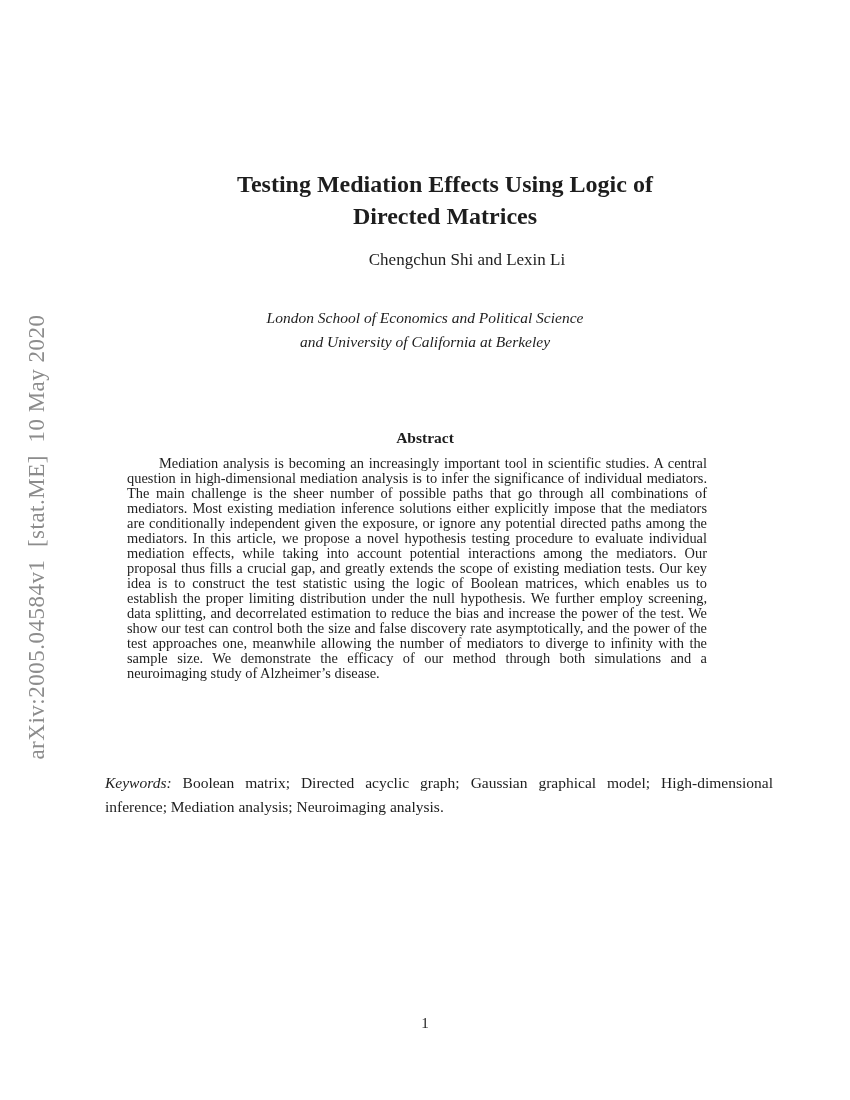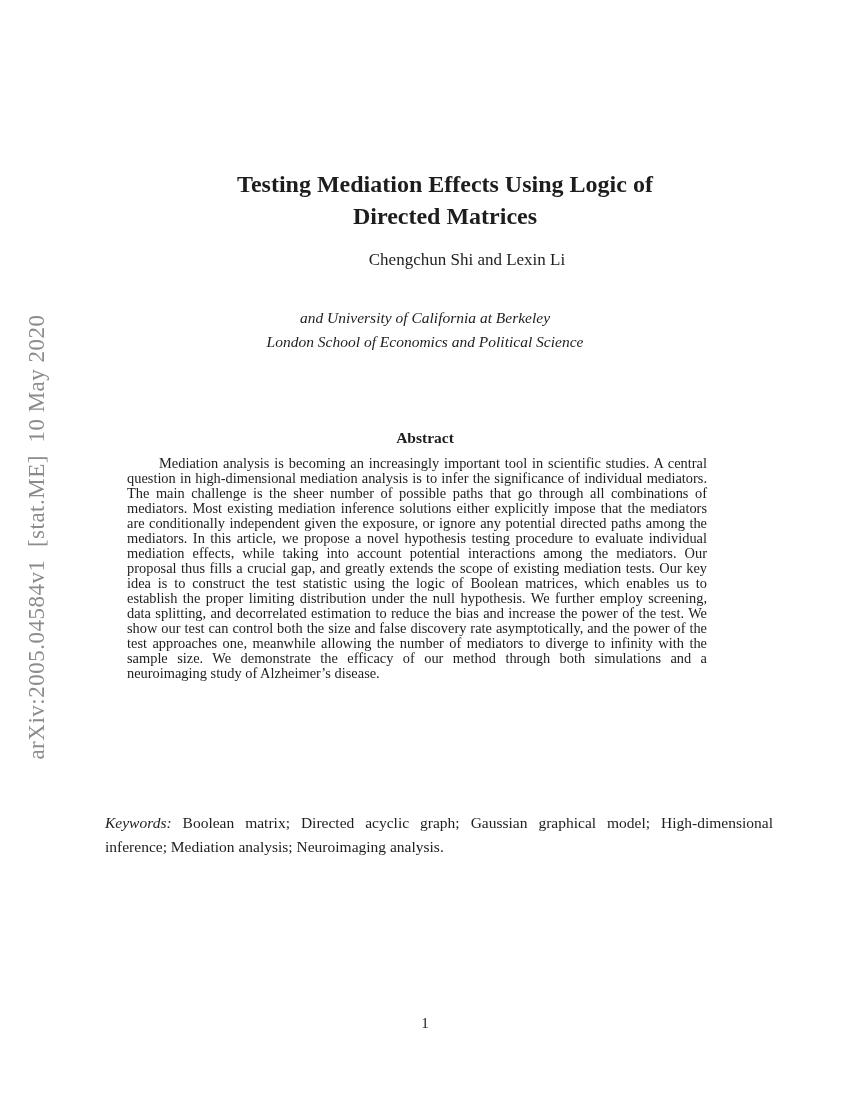--- a/index.html
+++ b/index.html
@@ -71,21 +71,21 @@
     top: 456px;
     left: 127px;
     width: 580px;
     font-size: 14.4px;
     line-height: 15px;
     text-align: justify;
     text-indent: 32px;
   }
   .keywords {
     position: absolute;
-    top: 811px;
+    top: 771px;
     left: 105px;
     width: 668px;
     font-size: 15.5px;
     line-height: 24px;
     text-align: justify;
   }
   .kw-label {
     font-style: italic;
   }
   .page-number {
@@ -105,22 +105,22 @@
   <div class="watermark">arXiv:2005.04584v1  [stat.ME]  10 May 2020</div>
 
   <div class="title">
     <div>Testing Mediation Effects Using Logic of</div>
     <div>Directed Matrices</div>
   </div>
 
   <div class="authors">Chengchun Shi and Lexin Li</div>
 
   <div class="affiliation">
+    <div>London School of Economics and Political Science</div>
     <div>and University of California at Berkeley</div>
-    <div>London School of Economics and Political Science</div>
   </div>
 
   <div class="abstract-heading">Abstract</div>
 
   <div class="abstract-body">Mediation analysis is becoming an increasingly important tool in scientific studies. A central question in high-dimensional mediation analysis is to infer the significance of individual mediators. The main challenge is the sheer number of possible paths that go through all combinations of mediators. Most existing mediation inference solutions either explicitly impose that the mediators are conditionally independent given the exposure, or ignore any potential directed paths among the mediators. In this article, we propose a novel hypothesis testing procedure to evaluate individual mediation effects, while taking into account potential interactions among the mediators. Our proposal thus fills a crucial gap, and greatly extends the scope of existing mediation tests. Our key idea is to construct the test statistic using the logic of Boolean matrices, which enables us to establish the proper limiting distribution under the null hypothesis. We further employ screening, data splitting, and decorrelated estimation to reduce the bias and increase the power of the test. We show our test can control both the size and false discovery rate asymptotically, and the power of the test approaches one, meanwhile allowing the number of mediators to diverge to infinity with the sample size. We demonstrate the efficacy of our method through both simulations and a neuroimaging study of Alzheimer’s disease.</div>
 
   <div class="keywords">
     <span class="kw-label">Keywords:</span>
     <span>Boolean matrix; Directed acyclic graph; Gaussian graphical model; High-dimensional inference; Mediation analysis; Neuroimaging analysis.</span>
   </div>

